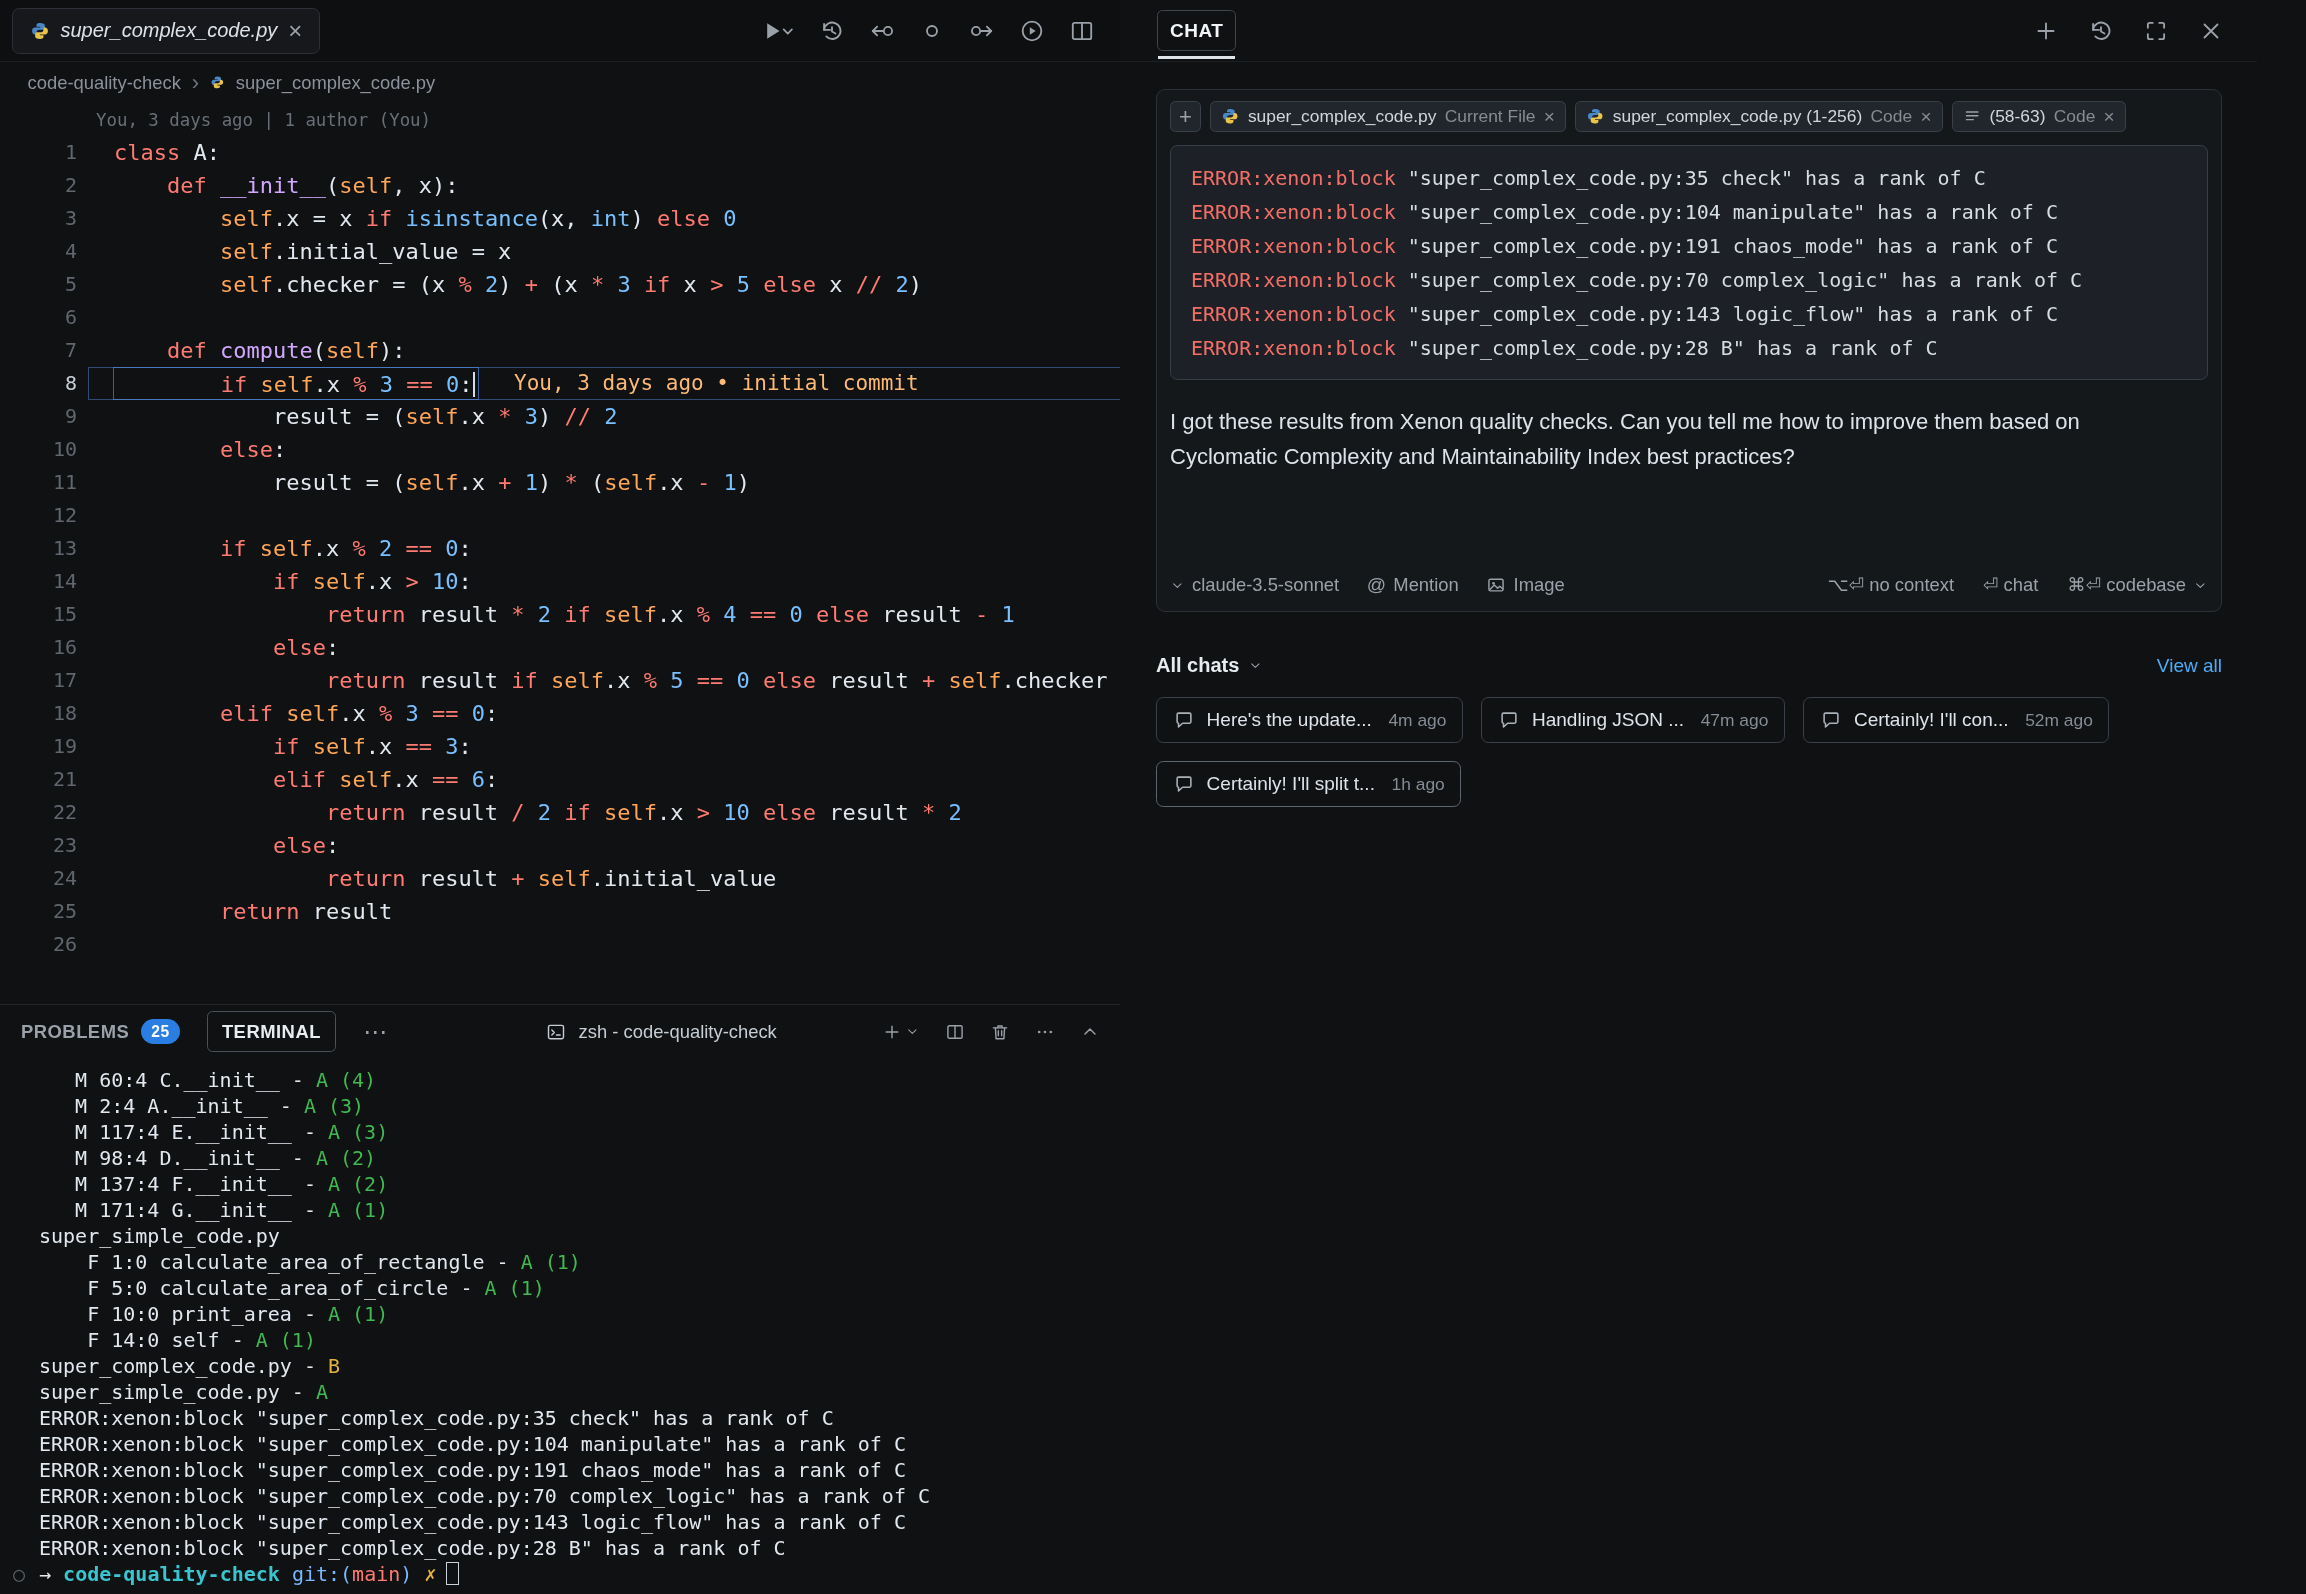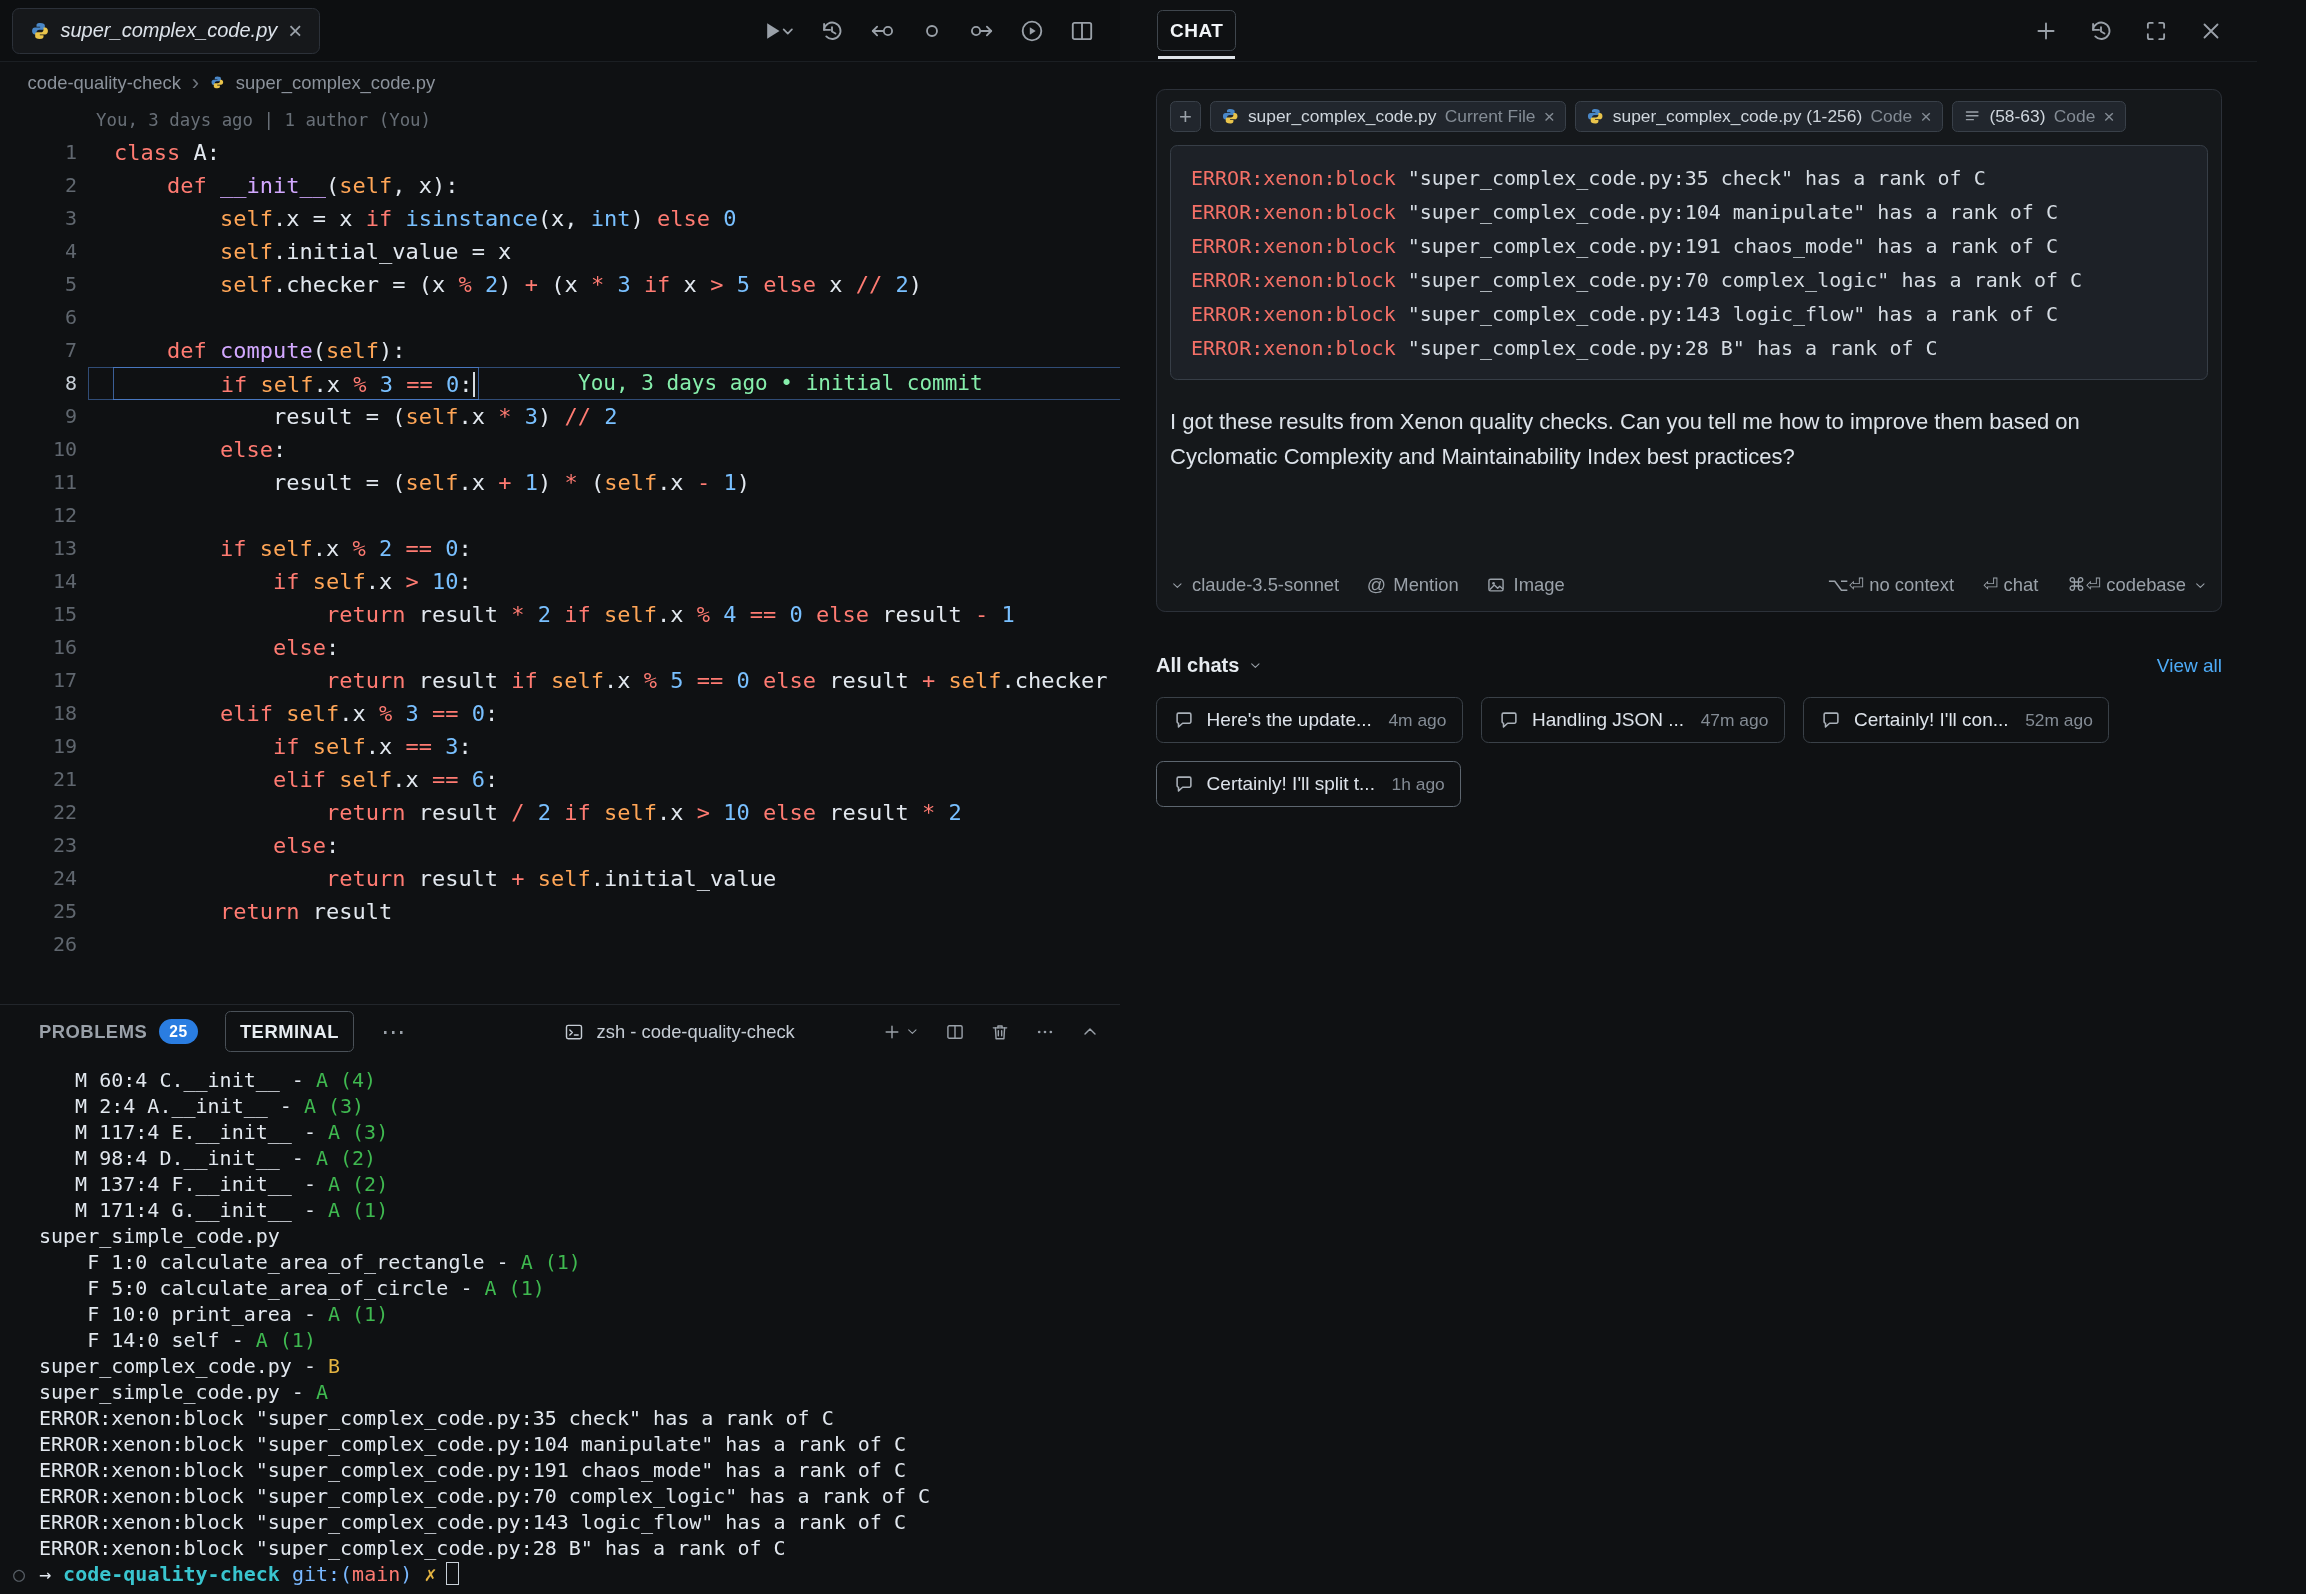--- a/index.html
+++ b/index.html
@@ -33,32 +33,32 @@
   .editor { flex: 1 1 auto; overflow: hidden; font-family: "DejaVu Sans Mono", monospace;
     font-size: 22px; position: relative; }
   .blame-header { margin: 7.3px 0 1.8px 96px; height: 24px; color: #686f77;
     font-size: 17.4px; font-family: "DejaVu Sans Mono", monospace; }
   .code-row { display: flex; height: 33px; line-height: 33px; position: relative; }
   .gutter { width: 77px; flex: none; text-align: right; color: #60676f; font-size: 20px; }
   .code-row.active .gutter { color: #c8cfd7; }
   .code-content { margin-left: 37px; white-space: pre; }
   .cursor-box { border: 0.9px solid rgba(88,149,240,.6); padding: 0 2.8px 0 0.9px; margin-left: 36px; }
   .cursor { display: inline-block; width: 1.8px; height: 25px; background: #d7dce1; vertical-align: -4.6px; margin-left: 0.9px; }
-  .inline-blame { margin-left: 99px; color: #86efac; font-size: 21px; white-space: pre; }
+  .inline-blame { margin-left: 35px; color: #fdba74; font-size: 21px; white-space: pre; }
   .active-outline { position: absolute; left: 88px; right: 22px; top: 0; bottom: 0;
     border: 0.9px solid rgba(88,149,240,.45); pointer-events: none; }
 
   .tk-kw { color: #ff7b72; } .tk-op { color: #ff7b72; }
   .tk-fn { color: #d2a8ff; } .tk-self { color: #ffa657; }
   .tk-num { color: #79c0ff; } .tk-bi { color: #79c0ff; }
   .tk-pln { color: #e2e8ef; }
 
   
   .panel { height: 590px; flex: none; border-top: 0.9px solid #22262b; display: flex; flex-direction: column; position: relative; }
-  .panel-header { height: 53px; flex: none; display: flex; align-items: center; padding: 0 24px 0 39px; gap: 27.5px; }
+  .panel-header { height: 53px; flex: none; display: flex; align-items: center; padding: 0 24px 0 21px; gap: 27.5px; }
   .problems-tab { display: flex; align-items: center; gap: 12px; color: #9aa1a9;
     font-size: 18.4px; font-weight: 600; letter-spacing: 0.5px; cursor: pointer; }
   .badge { background: #2a7de1; color: #fff; border-radius: 917px; font-size: 15.6px;
     padding: 3.7px 10px; font-weight: 600; }
   .terminal-tab { color: #e8edf2; border: 0.9px solid #4a5158; border-radius: 5.5px;
     padding: 8.3px 13.8px; font-size: 18.4px; font-weight: 600; letter-spacing: 0.5px; cursor: pointer; }
   .panel-more { color: #9aa1a9; font-size: 24px; letter-spacing: 1.8px; }
   .shell-group { margin-left: 129px; display: flex; align-items: center; gap: 13px;
     color: #c6cdd5; font-size: 18.4px; }
   .panel-icons { margin-left: auto; display: flex; align-items: center; gap: 25px; color: #9aa1a9; }

